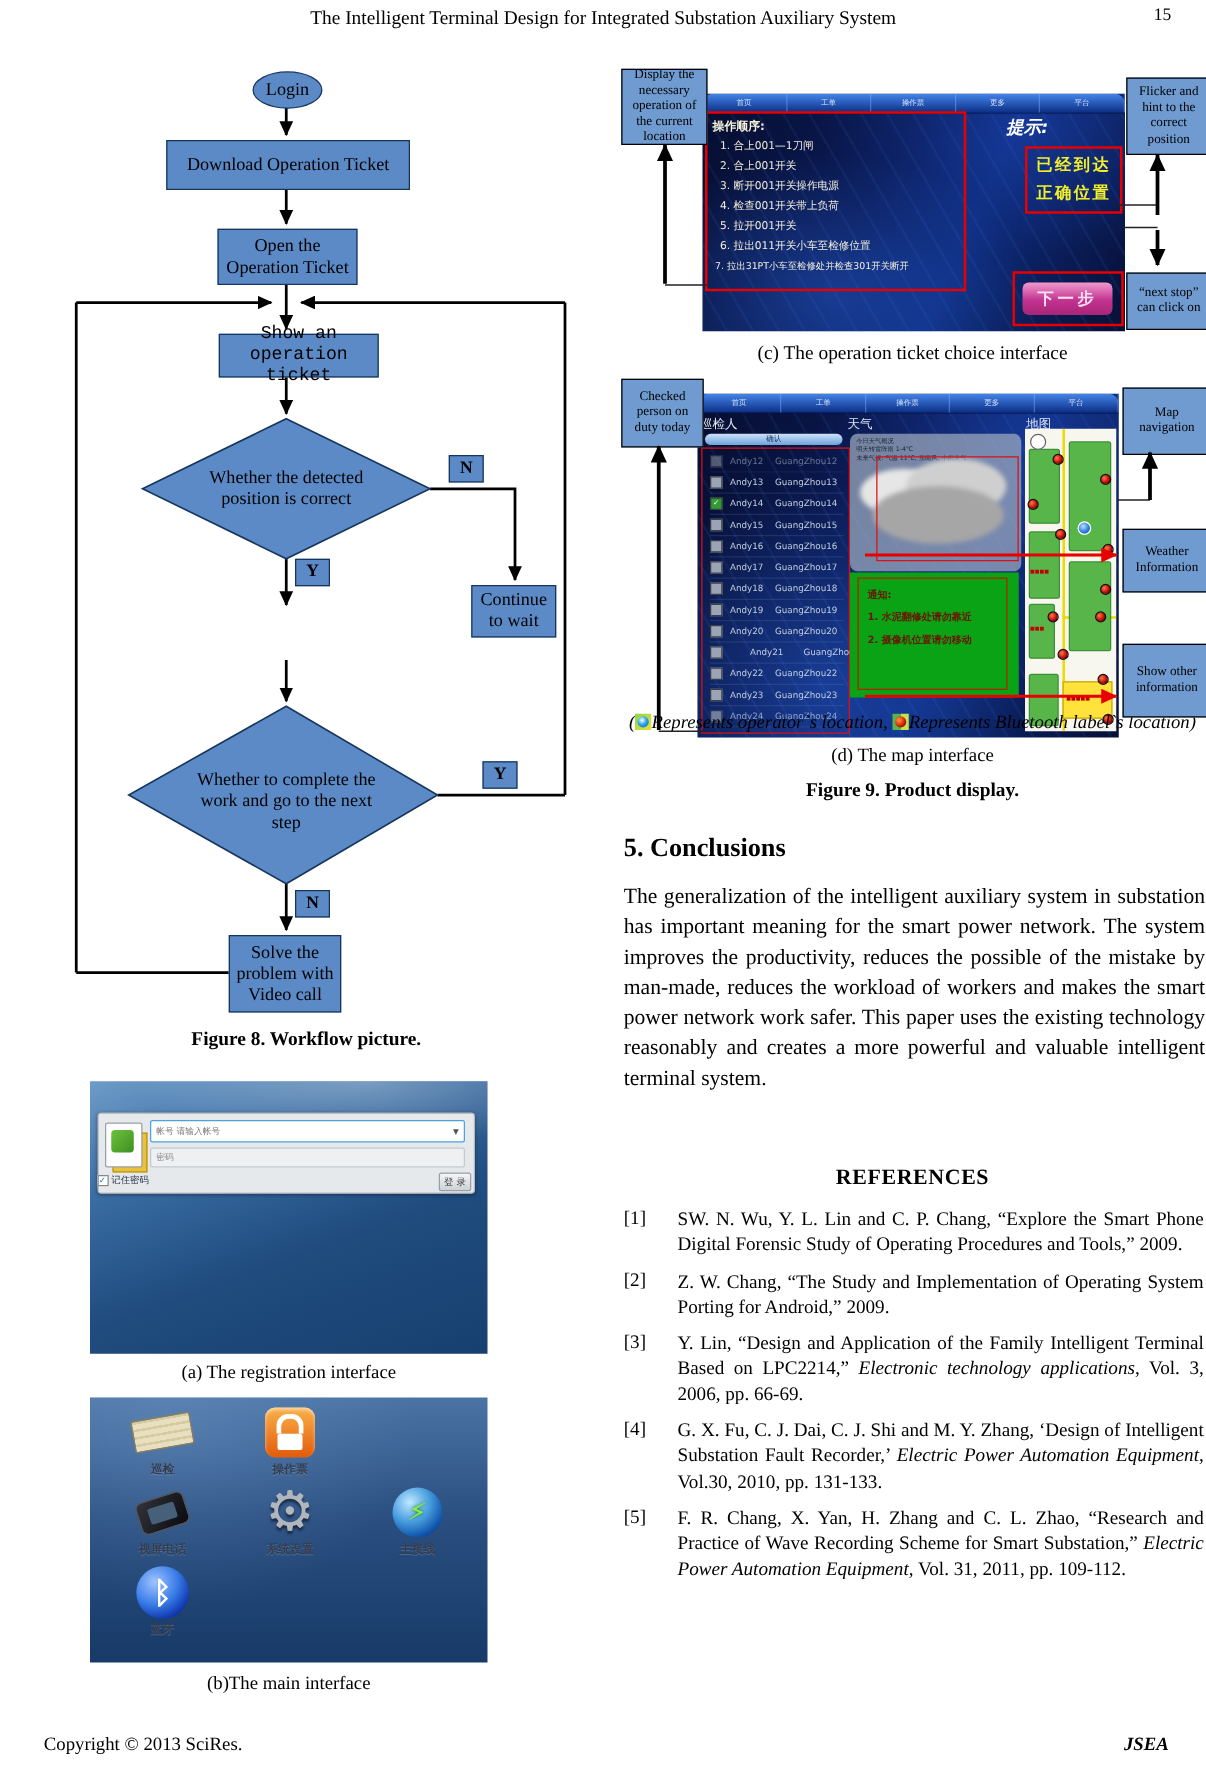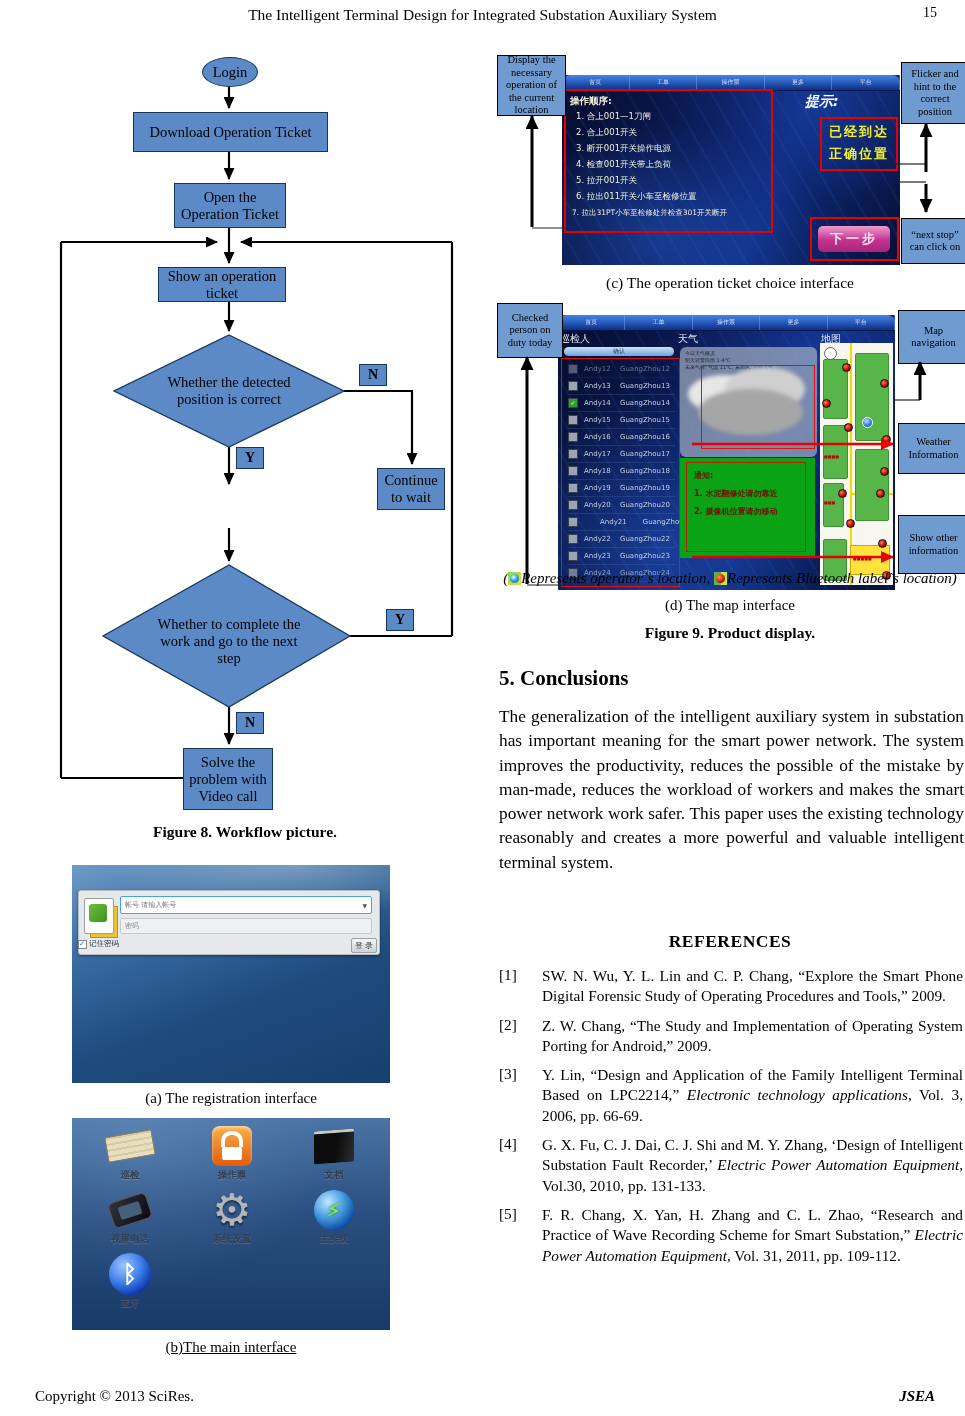--- a/index.html
+++ b/index.html
@@ -195,21 +195,21 @@
 
     <div class="flownode flowellipse" style="left:143px;top:7px;width:54px;height:28px;">
         <span>Login</span>
       </div>
     <div class="flownode" style="left:74px;top:62px;width:193px;height:38px;">
         <span>Download Operation Ticket</span>
       </div>
     <div class="flownode" style="left:115px;top:133px;width:110px;height:43px;">
         <span>Open the Operation Ticket</span>
       </div>
-    <div class="flownode" style="left:99px;top:217px;width:126px;height:33px;">
+    <div class="flownode" style="left:116px;top:217px;width:126px;height:33px;font-family:Liberation Mono, monospace;">
         <span>Show an operation ticket</span>
       </div>
     <div class="flowtext" style="left:105px;top:312px;width:130px;height:58px;">
         <span>Whether the detected position is correct</span>
       </div>
     <div class="flowtag" style="left:300px;top:314px;width:26px;height:20px;">
         <span>N</span>
       </div>
     <div class="flowtag" style="left:177px;top:397px;width:26px;height:20px;">
         <span>Y</span>
@@ -260,26 +260,20 @@
     </div>
     <div class="app" style="left:112px;top:6px;">
       <div class="icon-wrap">
           <div class="icon-lock">
         <div class="lock-sh"></div>
             <div class="lock-bd"></div>
           </div>
         </div>
       <div class="app-label">操作票</div>
     </div>
-    <div class="app" style="left:214px;top:6px;">
-      <div class="icon-wrap">
-          <div class="icon-book"></div>
-        </div>
-      <div class="app-label">文档</div>
-    </div>
     <div class="app" style="left:10px;top:70px;">
       <div class="icon-wrap">
           <div class="icon-phone">
             <i></i>
           </div>
         </div>
       <div class="app-label">视屏电话</div>
     </div>
     <div class="app" style="left:112px;top:70px;">
       <div class="icon-wrap">
@@ -297,21 +291,21 @@
     </div>
     <div class="app" style="left:10px;top:134px;">
       <div class="icon-wrap">
           <div class="icon-bt">
         <i>ᛒ</i>
           </div>
         </div>
       <div class="app-label">蓝牙</div>
     </div>
   </div>
-  <div class="subcap" style="left:72px;top:1339px;width:318px;text-decoration:underline;">(b)The main interface</div>
+  <div class="subcap" style="left:72px;top:1339px;width:318px;">(b)The main interface</div>
 
   <div class="callout" style="left:497px;top:55px;width:63px;height:55px;">
       <span>Display the necessary operation of the current location</span>
     </div>
   <div class="callout" style="left:901px;top:62px;width:62px;height:56px;">
       <span>Flicker and hint to the correct position</span>
     </div>
   <div class="callout" style="left:901px;top:218px;width:62px;height:40px;">
       <span>“next stop” can click on</span>
     </div>

